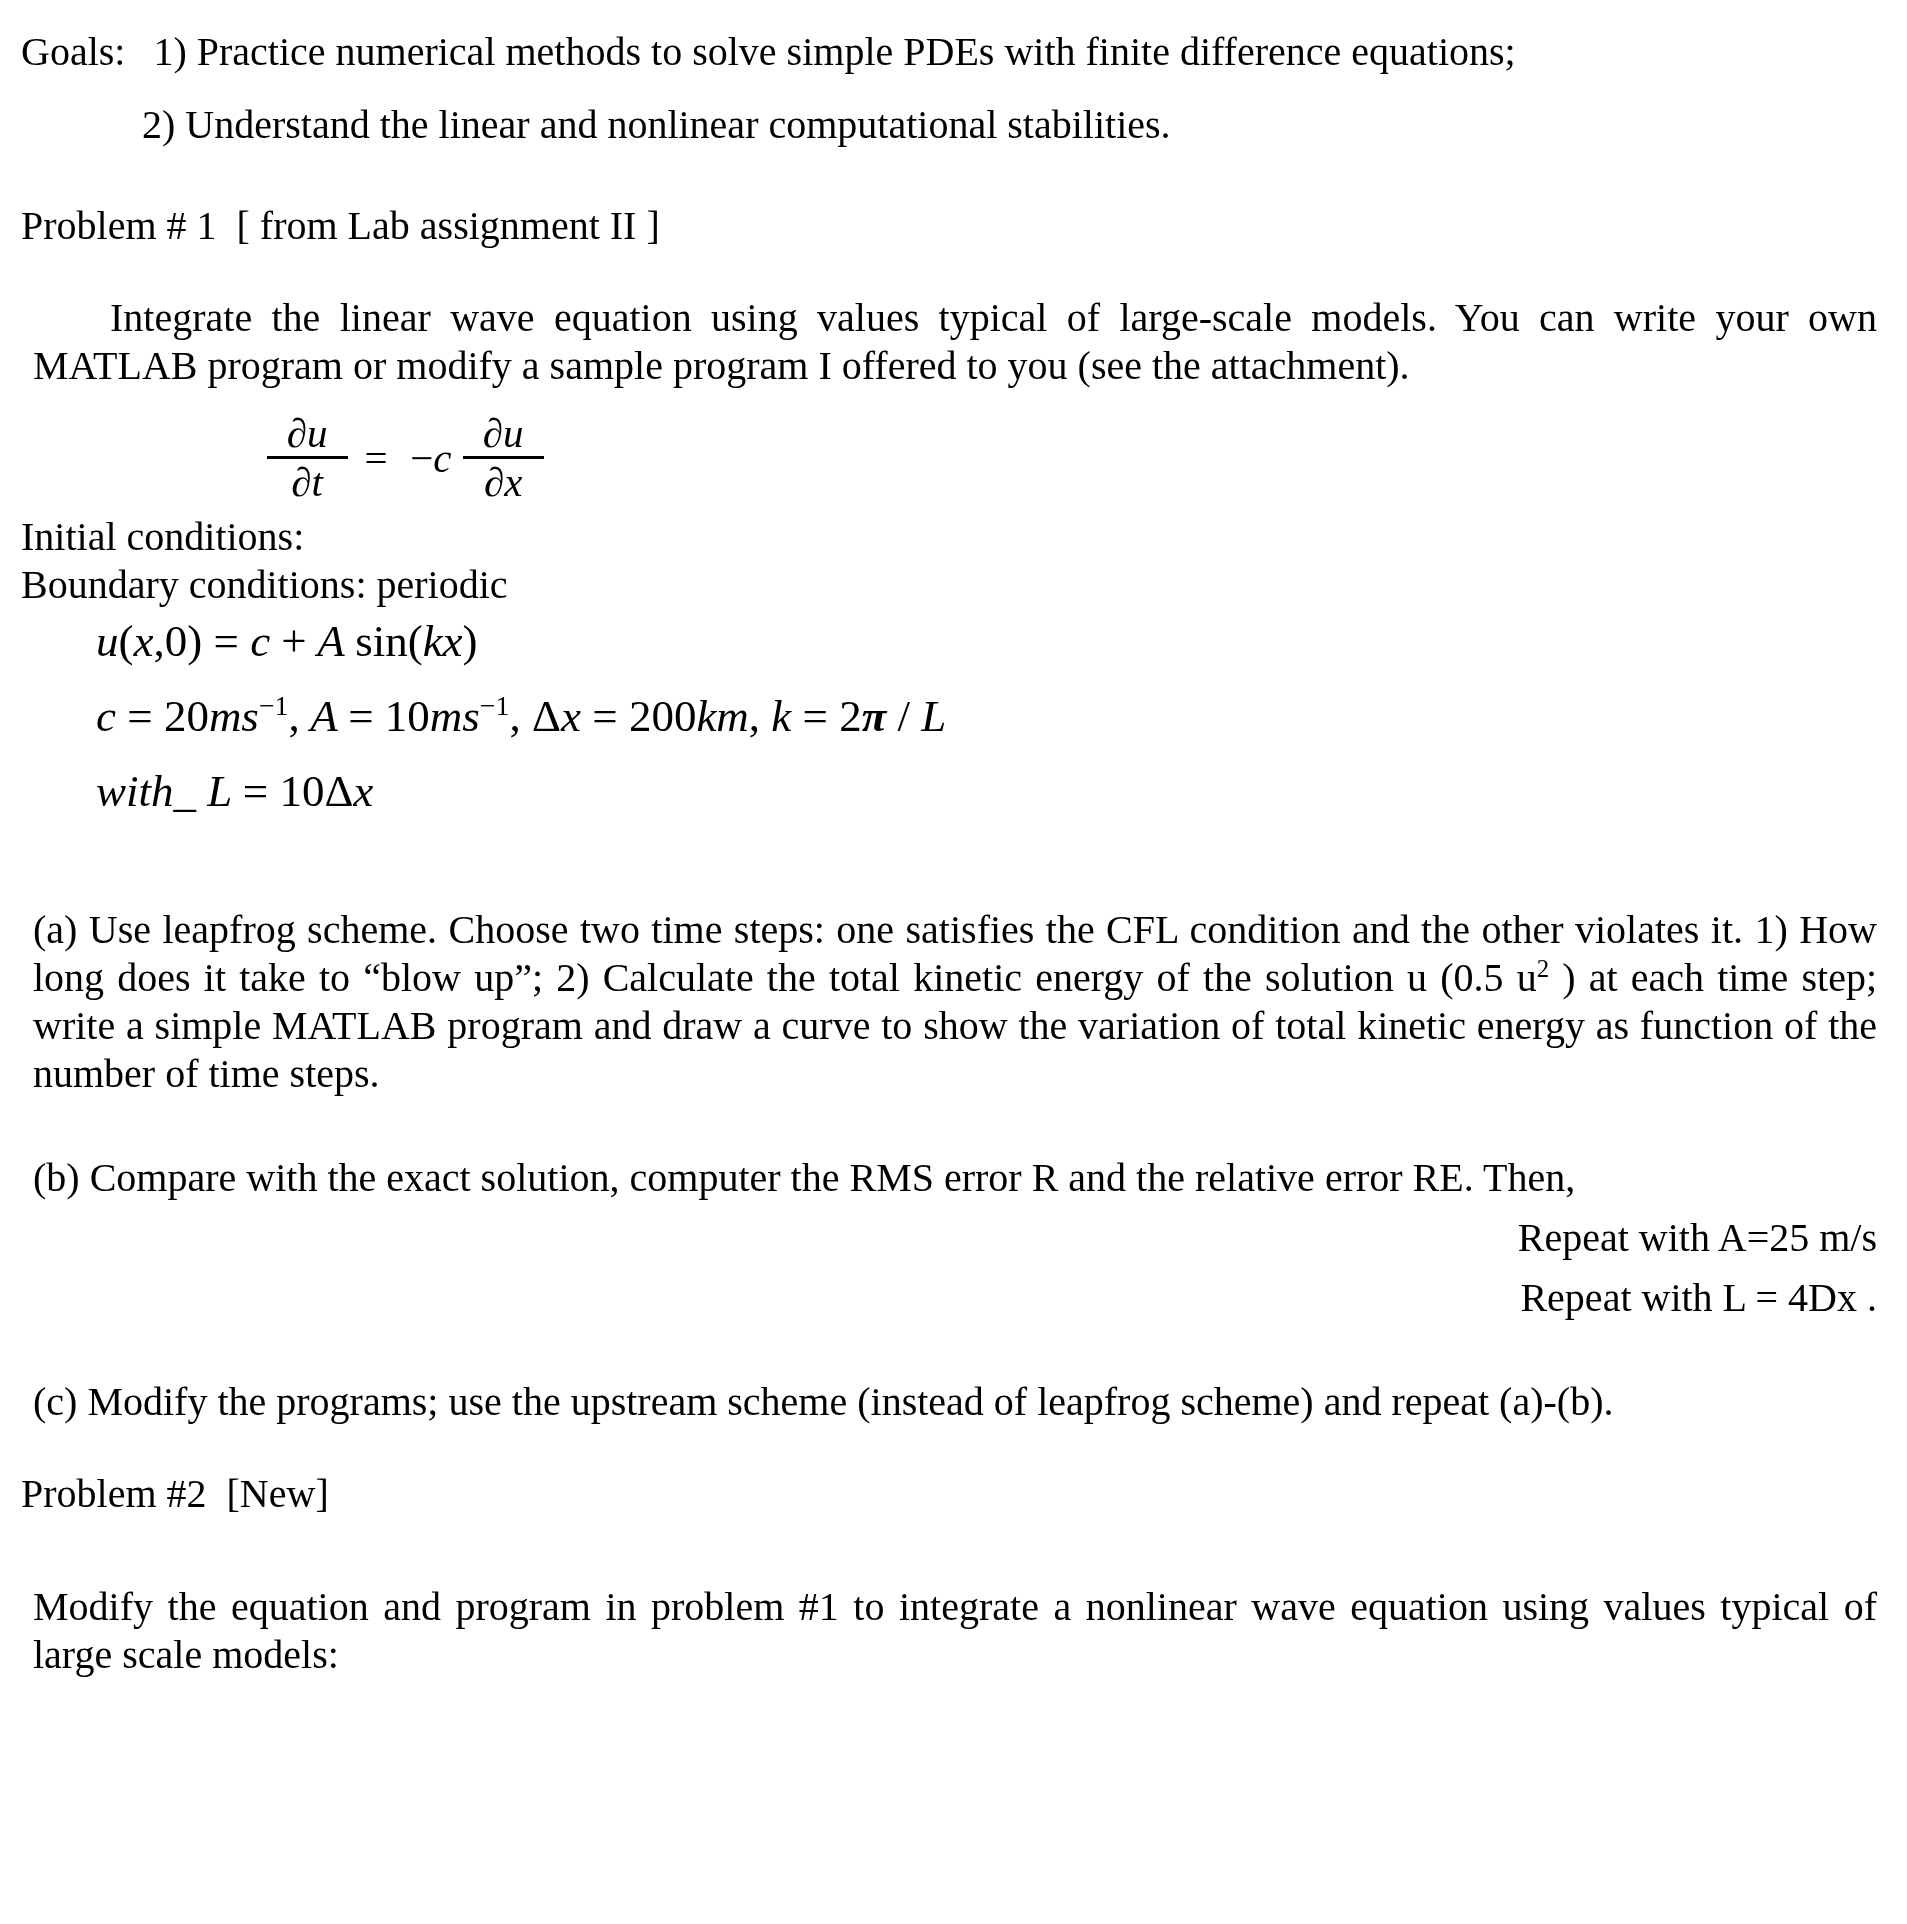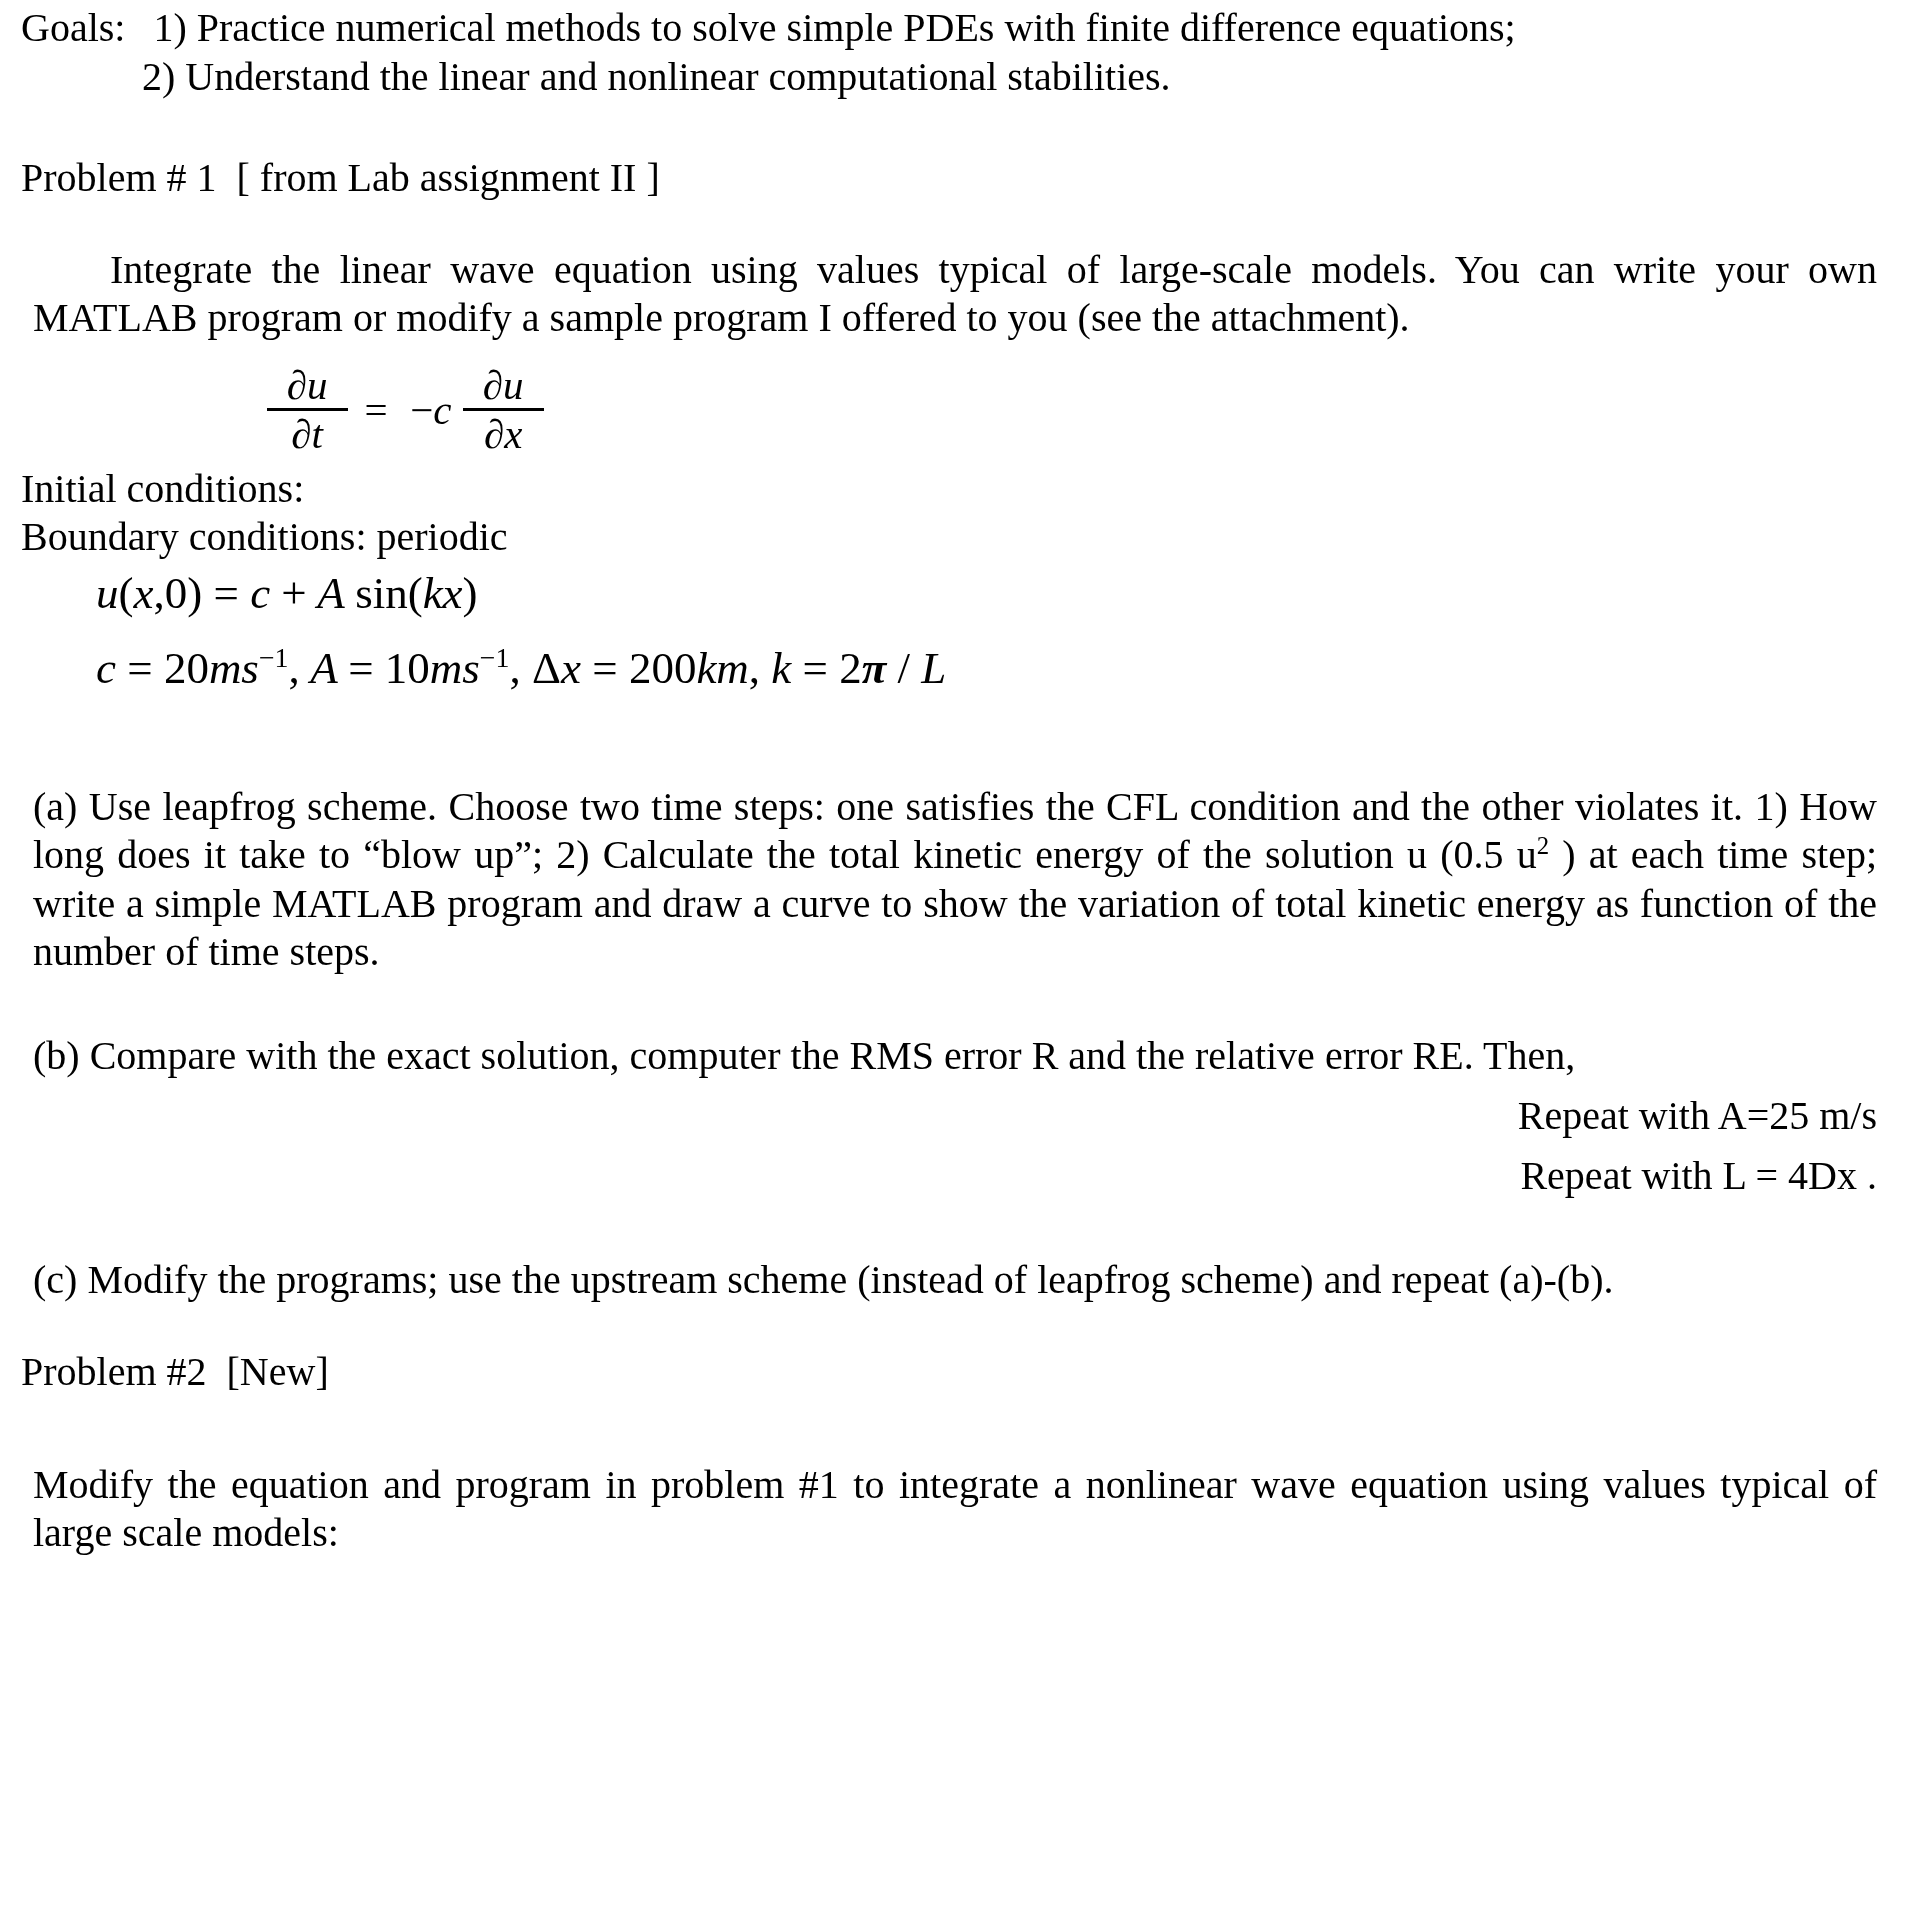--- a/index.html
+++ b/index.html
@@ -34,20 +34,21 @@
     display: flex;
     align-items: baseline;
     font-size: 40px;
     line-height: 1.22;
   }
   .goals-label {
     white-space: pre;
   }
   .goals-text {
     white-space: nowrap;
+    margin-top: 24px;
   }
   .goals-indent {
     display: inline-block;
     width: 121px;
     flex: 0 0 121px;
   }
   h2.heading {
     font-size: 40px;
     font-weight: normal;
     margin: 0;
@@ -179,20 +180,23 @@
   <div class="line">Boundary conditions:  periodic</div>
 
   <div class="mathline">
     <span class="nowrap">u<span class="paren">(</span>x<span class="paren">,</span><span class="num">0</span><span class="paren">)</span> <span class="op">=</span> c <span class="op">+</span> A <span class="op">sin</span><span class="paren">(</span>kx<span class="paren">)</span></span>
   </div>
 
   <div class="mathline" style="margin-top:9.4px;">
     <span class="nowrap">c <span class="op">=</span> <span class="num">20</span>ms<sup>−1</sup><span class="op">,</span> A <span class="op">=</span> <span class="num">10</span>ms<sup>−1</sup><span class="op">,</span> <span class="op">Δ</span>x <span class="op">=</span> <span class="num">200</span>km<span class="op">,</span> k <span class="op">=</span> <span class="num">2</span><span class="bold-pi">π</span> <span class="op">/</span> L</span>
   </div>
 
+  <div class="mathline" style="margin-top:9.4px;">
+    <span class="nowrap">with<span class="op">_</span> L <span class="op">=</span> <span class="num">10</span><span class="op">Δ</span>x</span>
+  </div>
 
   <div class="spacer-lg"></div>
 
   <p class="para"><span>(a) Use leapfrog scheme. Choose two time steps: one satisfies the CFL condition and the other violates it. 1) How long does it take to “blow up”; 2) Calculate the total kinetic energy of the solution u (0.5 u</span><sup class="sq">2</sup><span> ) at each time step; write a simple MATLAB program and draw a curve to show the variation of total kinetic energy as function of  the number of time steps.</span></p>
 
   <div class="spacer-sm"></div>
 
   <div>
     <p class="para">(b) Compare with the exact solution, computer the RMS error R and the relative error RE. Then,</p>
     <p class="para nojust">Repeat with A=25 m/s</p>

